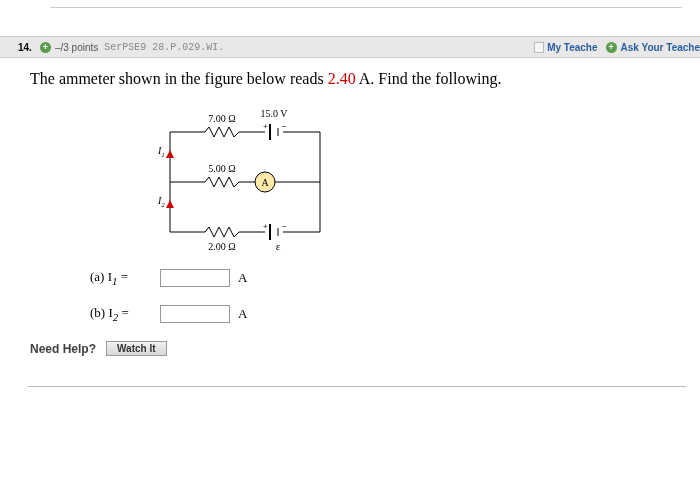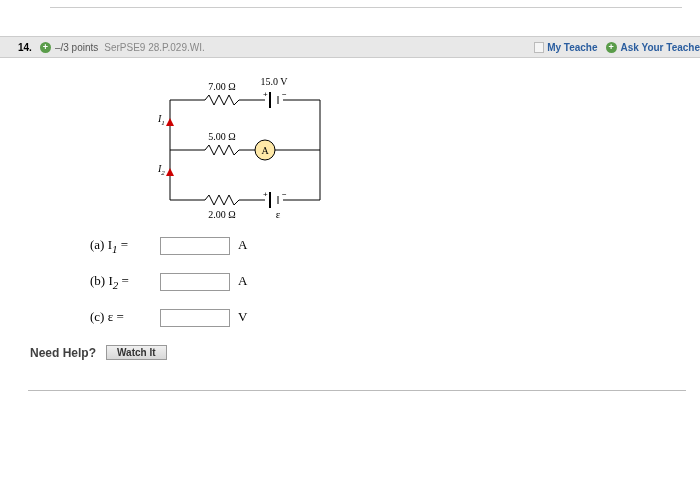--- a/index.html
+++ b/index.html
@@ -2,30 +2,30 @@
 <html><head>
   <meta charset="utf-8">
   <style>
     * { margin: 0; padding: 0; box-sizing: border-box; }
     body { font-family: Arial, sans-serif; font-size: 13px; background: #fff; width: 700px; height: 500px; overflow: hidden; position: relative; }
     .top-line { border-bottom: 1px solid #ccc; height: 8px; margin: 0 18px 0 50px; }
     .q-header { display: flex; align-items: center; background: #e8e8e8; height: 22px; margin: 28px 0 0 0; padding: 0 0 0 18px; border-top: 1px solid #ccc; border-bottom: 1px solid #ccc; font-size: 10px; }
     .q-num { font-weight: bold; margin-right: 8px; }
     .plus-icon { display: inline-flex; align-items: center; justify-content: center; width: 11px; height: 11px; border-radius: 50%; background: #5a9c4a; color: #fff; font-size: 9px; font-weight: bold; margin-right: 4px; }
     .points { color: #555; margin-right: 6px; }
-    .source { color: #888; }
+    .source { color: #888; font-family: Liberation Mono, monospace; }
     .spacer { flex: 1; }
     .notes-icon { display: inline-block; width: 10px; height: 11px; border: 1px solid #bbb; background: #f5f5f5; margin-right: 3px; }
     .my-notes { color: #2a5d9f; font-weight: bold; margin-right: 8px; }
     .ask { color: #2a5d9f; font-weight: bold; }
     .content { padding: 12px 18px 0 30px; }
     .question-text { font-family: Georgia, serif; font-size: 16px; margin-bottom: 14px; }
     .red { color: #c00; }
     .circuit { margin: 0 0 14px 120px; }
-    .answer-row { font-family: Georgia, serif; margin: 10px 0 18px 60px; display: flex; }
+    .answer-row { font-family: Georgia, serif; margin: 10px 0 18px 60px; display: flex; align-items: center; }
     .answer-label { display: inline-block; width: 70px; }
     .answer-input { width: 70px; height: 18px; border: 1px solid #999; background: #fff; margin-right: 6px; }
     .unit { margin-left: 2px; }
     .need-help { margin: 0 0 0 30px; display: flex; align-items: center; font-size: 12px; }
     .nh-label { color: #404040; font-weight: bold; margin-right: 10px; }
     .watch-btn { background: linear-gradient(#f0f0f0, #d8d8d8); border: 1px solid #999; padding: 1px 10px; font-size: 10px; font-weight: bold; color: #333; cursor: pointer; }
     .bottom-line { border-bottom: 1px solid #bbb; margin: 30px 14px 0 28px; }
     .sub { font-style: italic; font-size: 11px; vertical-align: sub; }
   </style>
 </head>
@@ -39,20 +39,23 @@
   <span class="points">–/3 points</span>
   <span class="source">SerPSE9 28.P.029.WI.</span>
   <span class="spacer"></span>
   <span class="notes-icon"></span>
   <span class="my-notes">My Teache</span>
   <span class="plus-icon">+</span>
   <span class="ask">Ask Your Teache</span>
 </div>
 
 <div class="content">
+  <div class="question-text">
+    <span>The ammeter shown in the figure below reads </span><span class="red">2.40</span><span> A. Find the following.</span>
+  </div>
 
   <div class="circuit">
     <svg width="200" height="150" viewBox="0 0 200 150">
 
       <line x1="20" y1="30" x2="20" y2="130" stroke="#000" stroke-width="1"></line>
       <line x1="20" y1="30" x2="170" y2="30" stroke="#000" stroke-width="1"></line>
       <line x1="170" y1="30" x2="170" y2="130" stroke="#000" stroke-width="1"></line>
       <line x1="20" y1="130" x2="170" y2="130" stroke="#000" stroke-width="1"></line>
 
       <line x1="20" y1="80" x2="170" y2="80" stroke="#000" stroke-width="1"></line>
@@ -99,25 +102,20 @@
     <input class="answer-input" style="">
     <span class="unit">A</span>
   </div>
 
   <div class="answer-row">
     <span class="answer-label"><span>(b) I</span><span class="sub">2</span><span> = </span></span>
     <input class="answer-input" style="">
     <span class="unit">A</span>
   </div>
 
-  <div class="answer-row">
-    <span class="answer-label"><span>(c) ε</span><span> = </span></span>
-    <input class="answer-input" style="">
-    <span class="unit">V</span>
-  </div>
 </div>
 
 <div class="need-help">
   <span class="nh-label">Need Help?</span>
   <button class="watch-btn">Watch It</button>
 </div>
 
 <div class="bottom-line"></div>
 
 </body></html>

